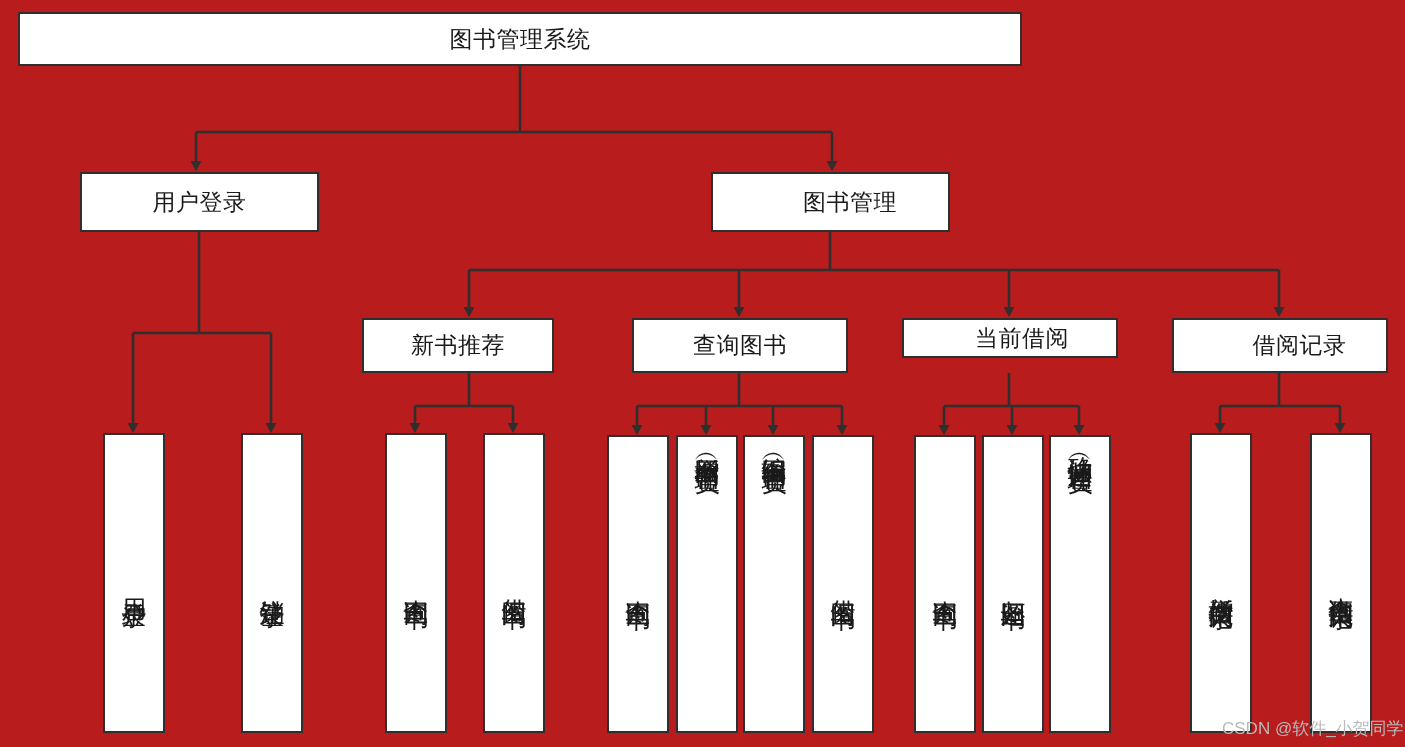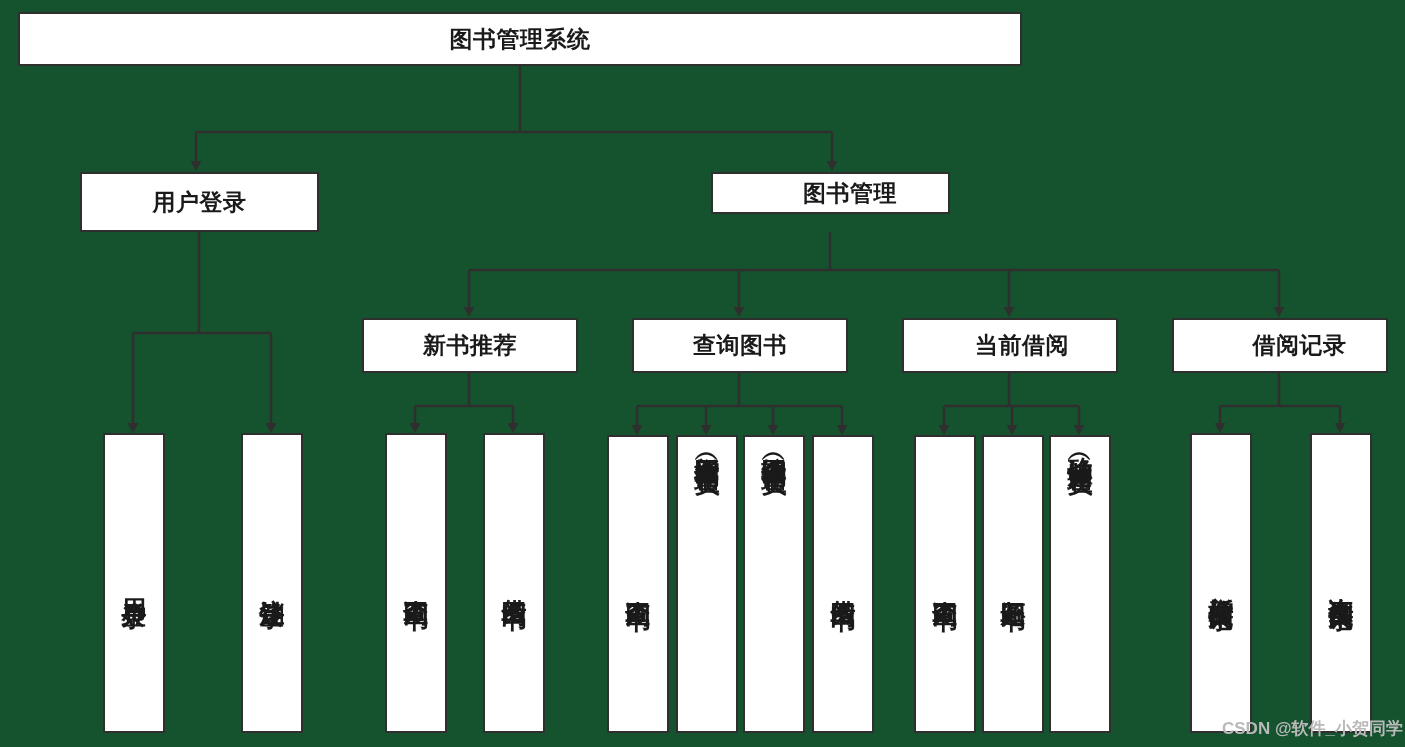--- a/index.html
+++ b/index.html
@@ -7,23 +7,22 @@
     padding: 0;
     background: #ffffff;
   }
   body {
     font-family: "Liberation Sans", "DejaVu Sans", sans-serif;
   }
   #canvas {
     position: relative;
     width: 1405px;
     height: 747px;
-    background: #14532d;
+    background: #b91c1c;
     overflow: hidden;
-    font-weight: bold;
   }
   svg.wires {
     position: absolute;
     left: 0;
     top: 0;
     width: 1405px;
     height: 747px;
     pointer-events: none;
   }
   .node {
@@ -132,31 +131,31 @@
     </g>
   </svg>
 
   <div class="node root h" style="left:18px; top:12px; width:1004px; height:54px;">
     <span class="lbl">图书管理系统</span>
   </div>
 
   <div class="node h" style="left:80px; top:172px; width:239px; height:60px;">
     <span class="lbl">用户登录</span>
   </div>
-  <div class="node h" style="left:711px; top:172px; width:239px; height:42px;padding-left:39px;">
+  <div class="node h" style="left:711px; top:172px; width:239px; height:60px;padding-left:39px;">
     <span class="lbl">图书管理</span>
   </div>
 
-  <div class="node h" style="left:362px; top:318px; width:216px; height:55px;">
+  <div class="node h" style="left:362px; top:318px; width:192px; height:55px;">
     <span class="lbl">新书推荐</span>
   </div>
   <div class="node h" style="left:632px; top:318px; width:216px; height:55px;">
     <span class="lbl">查询图书</span>
   </div>
-  <div class="node h" style="left:902px; top:318px; width:216px; height:55px;padding-left:24px;">
+  <div class="node h" style="left:902px; top:318px; width:216px; height:40px;padding-left:24px;">
     <span class="lbl">当前借阅</span>
   </div>
   <div class="node h" style="left:1172px; top:318px; width:216px; height:55px;padding-left:39px;">
     <span class="lbl">借阅记录</span>
   </div>
 
   <div class="node v mid" style="left:103px; top:433px; width:62px; height:300px;">
     <span class="lbl">用户登录</span>
   </div>
   <div class="node v mid" style="left:241px; top:433px; width:62px; height:300px;">

